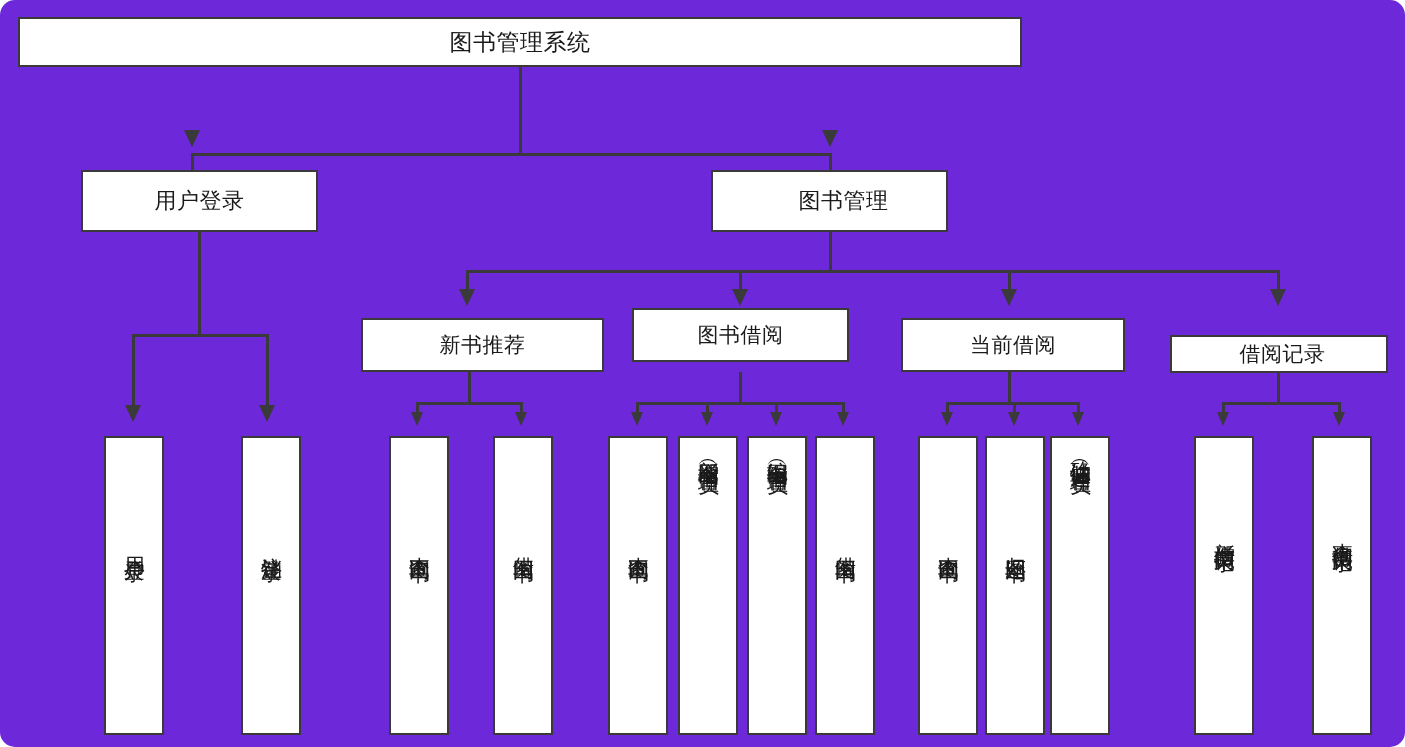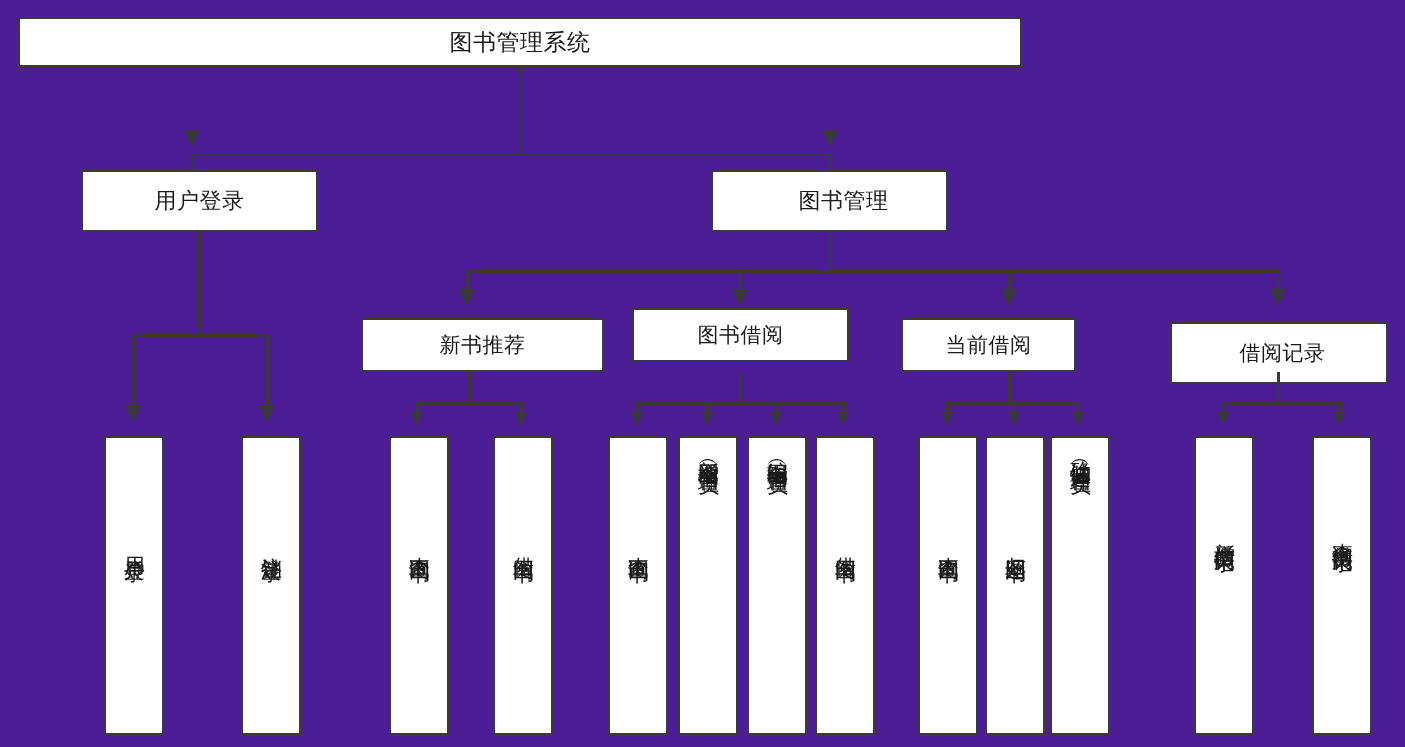--- a/index.html
+++ b/index.html
@@ -4,22 +4,23 @@
 <style>
   html,body{margin:0;padding:0;background:#ffffff;}
   body{
     font-family:"Liberation Sans","DejaVu Sans",sans-serif;
     -webkit-font-smoothing:antialiased;
   }
   #canvas{
     position:relative;
     width:1405px;
     height:747px;
-    background:#4c1d95;
+    background:#6d28d9;
     overflow:hidden;
+    border-radius:15px;
   }
   
   .node{
     position:absolute;
     box-sizing:border-box;
     background:#ffffff;
     border:2px solid #3a3a3a;
     display:flex;
     align-items:center;
     justify-content:center;
@@ -131,24 +132,24 @@
 
   <div class="line vline" style="left:1277px;top:270px;width:3px;height:22px;"></div>
   <div class="arrow" style="left:1270px;top:289px;"></div>
 
   <div class="node lvl3" style="left:361px;top:318px;width:243px;height:54px;">
     <span>新书推荐</span>
   </div>
   <div class="node lvl3" style="left:632px;top:308px;width:217px;height:54px;">
     <span>图书借阅</span>
   </div>
-  <div class="node lvl3" style="left:901px;top:318px;width:175px;height:54px;">
+  <div class="node lvl3" style="left:901px;top:318px;width:224px;height:54px;">
     <span>当前借阅</span>
   </div>
-  <div class="node lvl3" style="left:1170px;top:322px;width:218px;height:62px;padding-left:7px;">
+  <div class="node lvl3" style="left:1170px;top:335px;width:218px;height:38px;padding-left:7px;">
     <span>借阅记录</span>
   </div>
 
   <div class="line vline" style="left:468px;top:372px;width:3px;height:32px;"></div>
   <div class="line hline" style="left:416px;top:402px;width:107px;height:3px;"></div>
   <div class="line vline" style="left:416px;top:402px;width:3px;height:12px;"></div>
   <div class="arrow slim" style="left:411px;top:412px;"></div>
   <div class="line vline" style="left:520px;top:402px;width:3px;height:12px;"></div>
   <div class="arrow slim" style="left:515px;top:412px;"></div>
 

